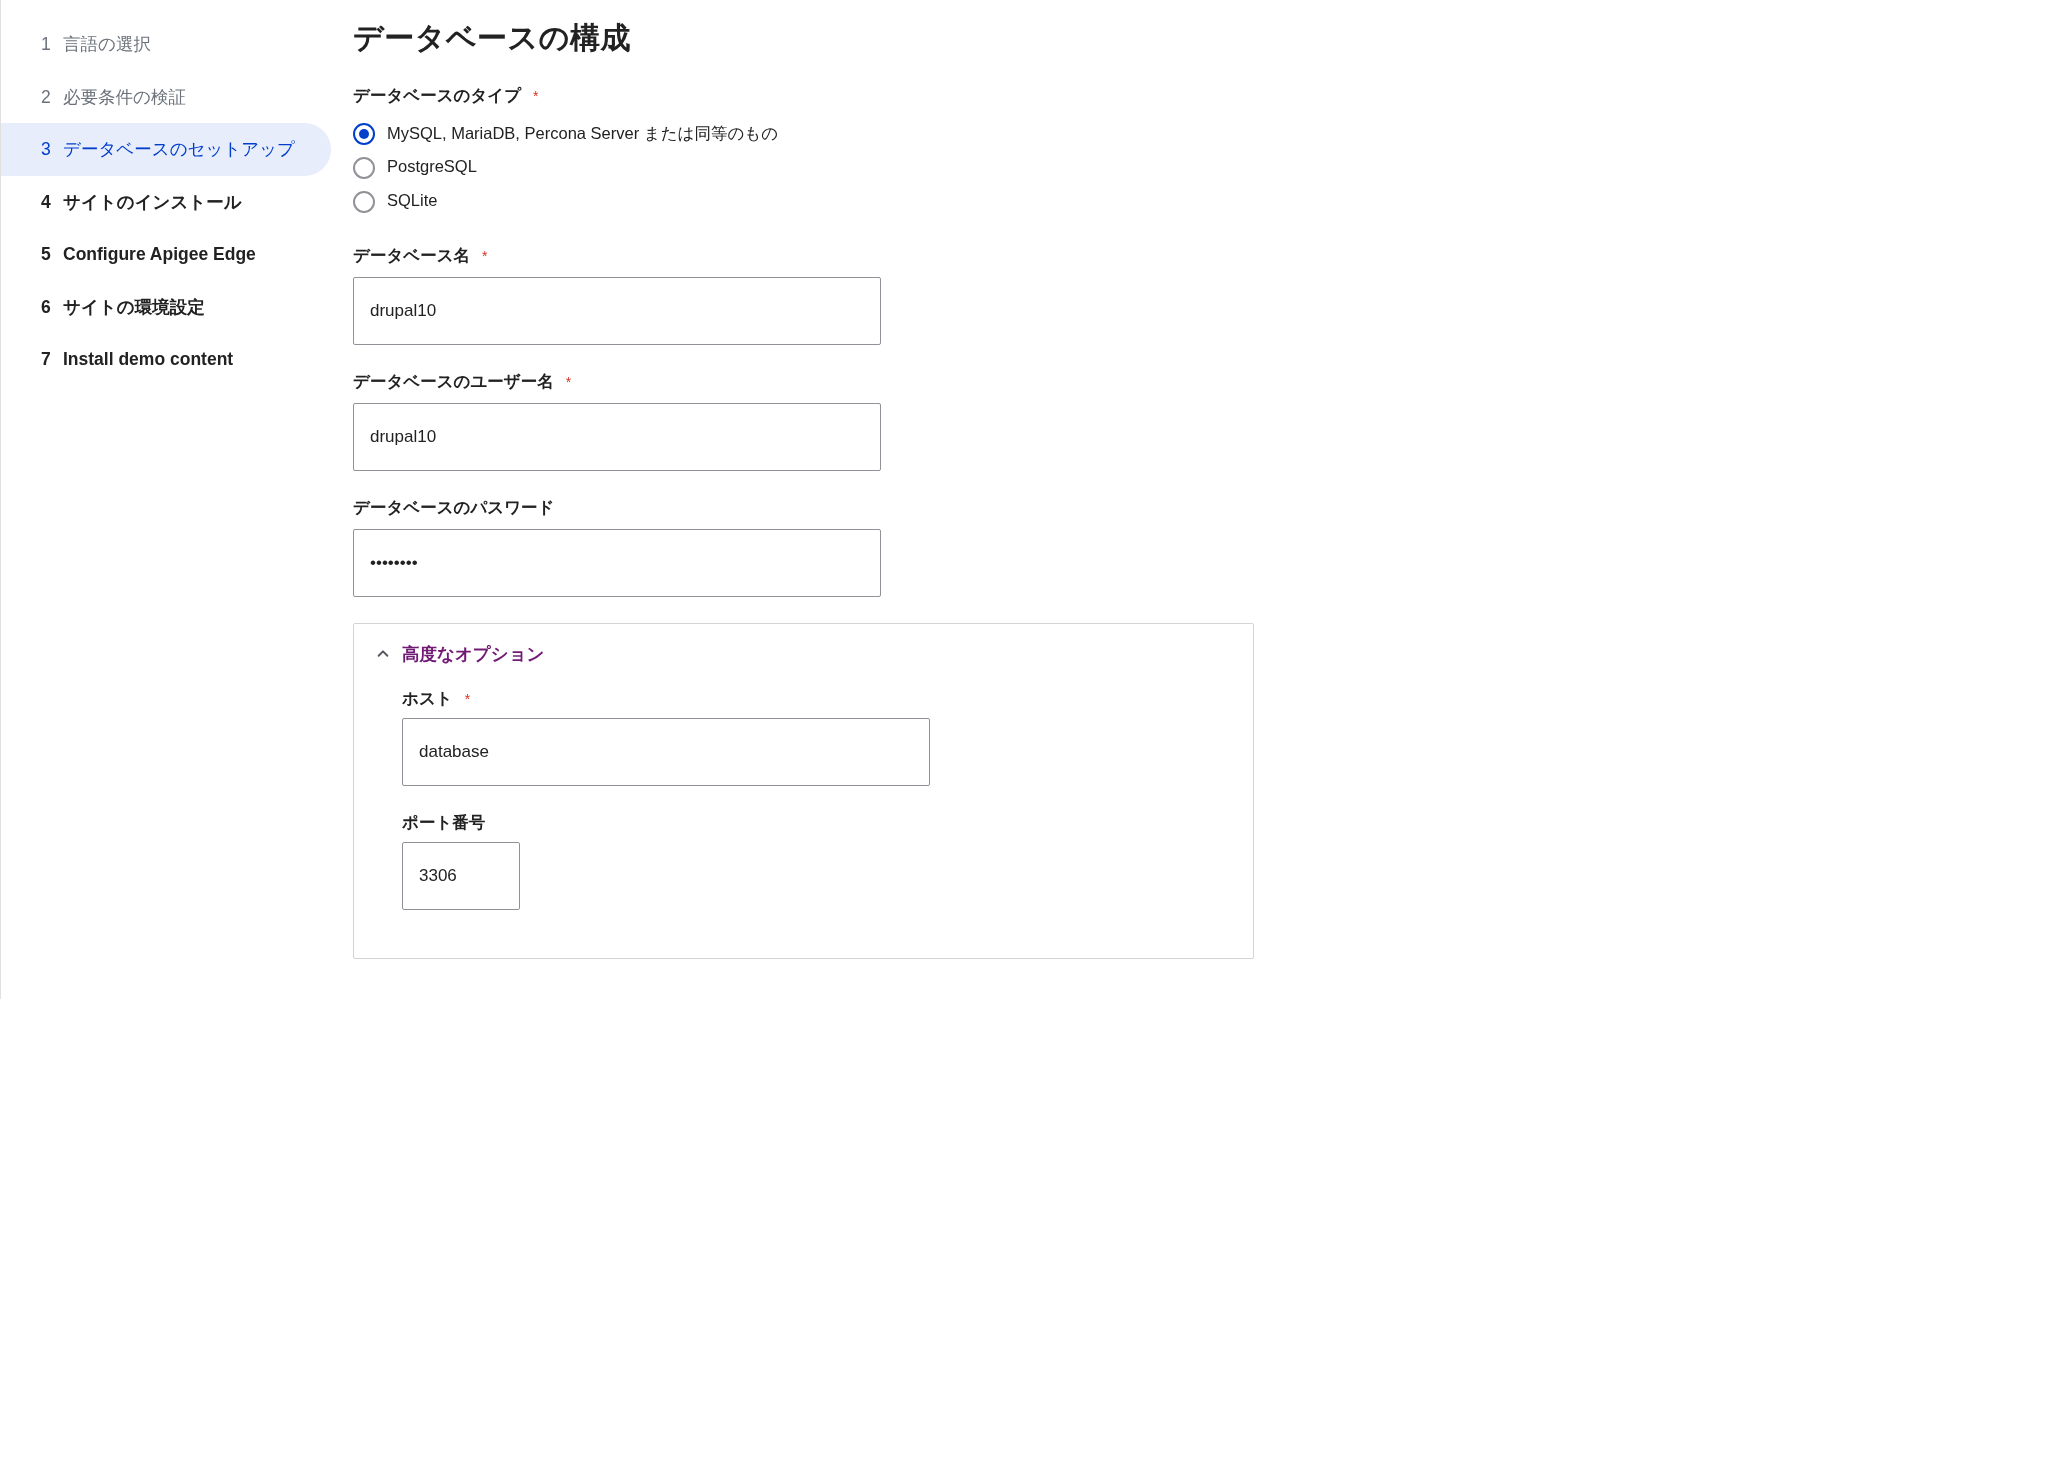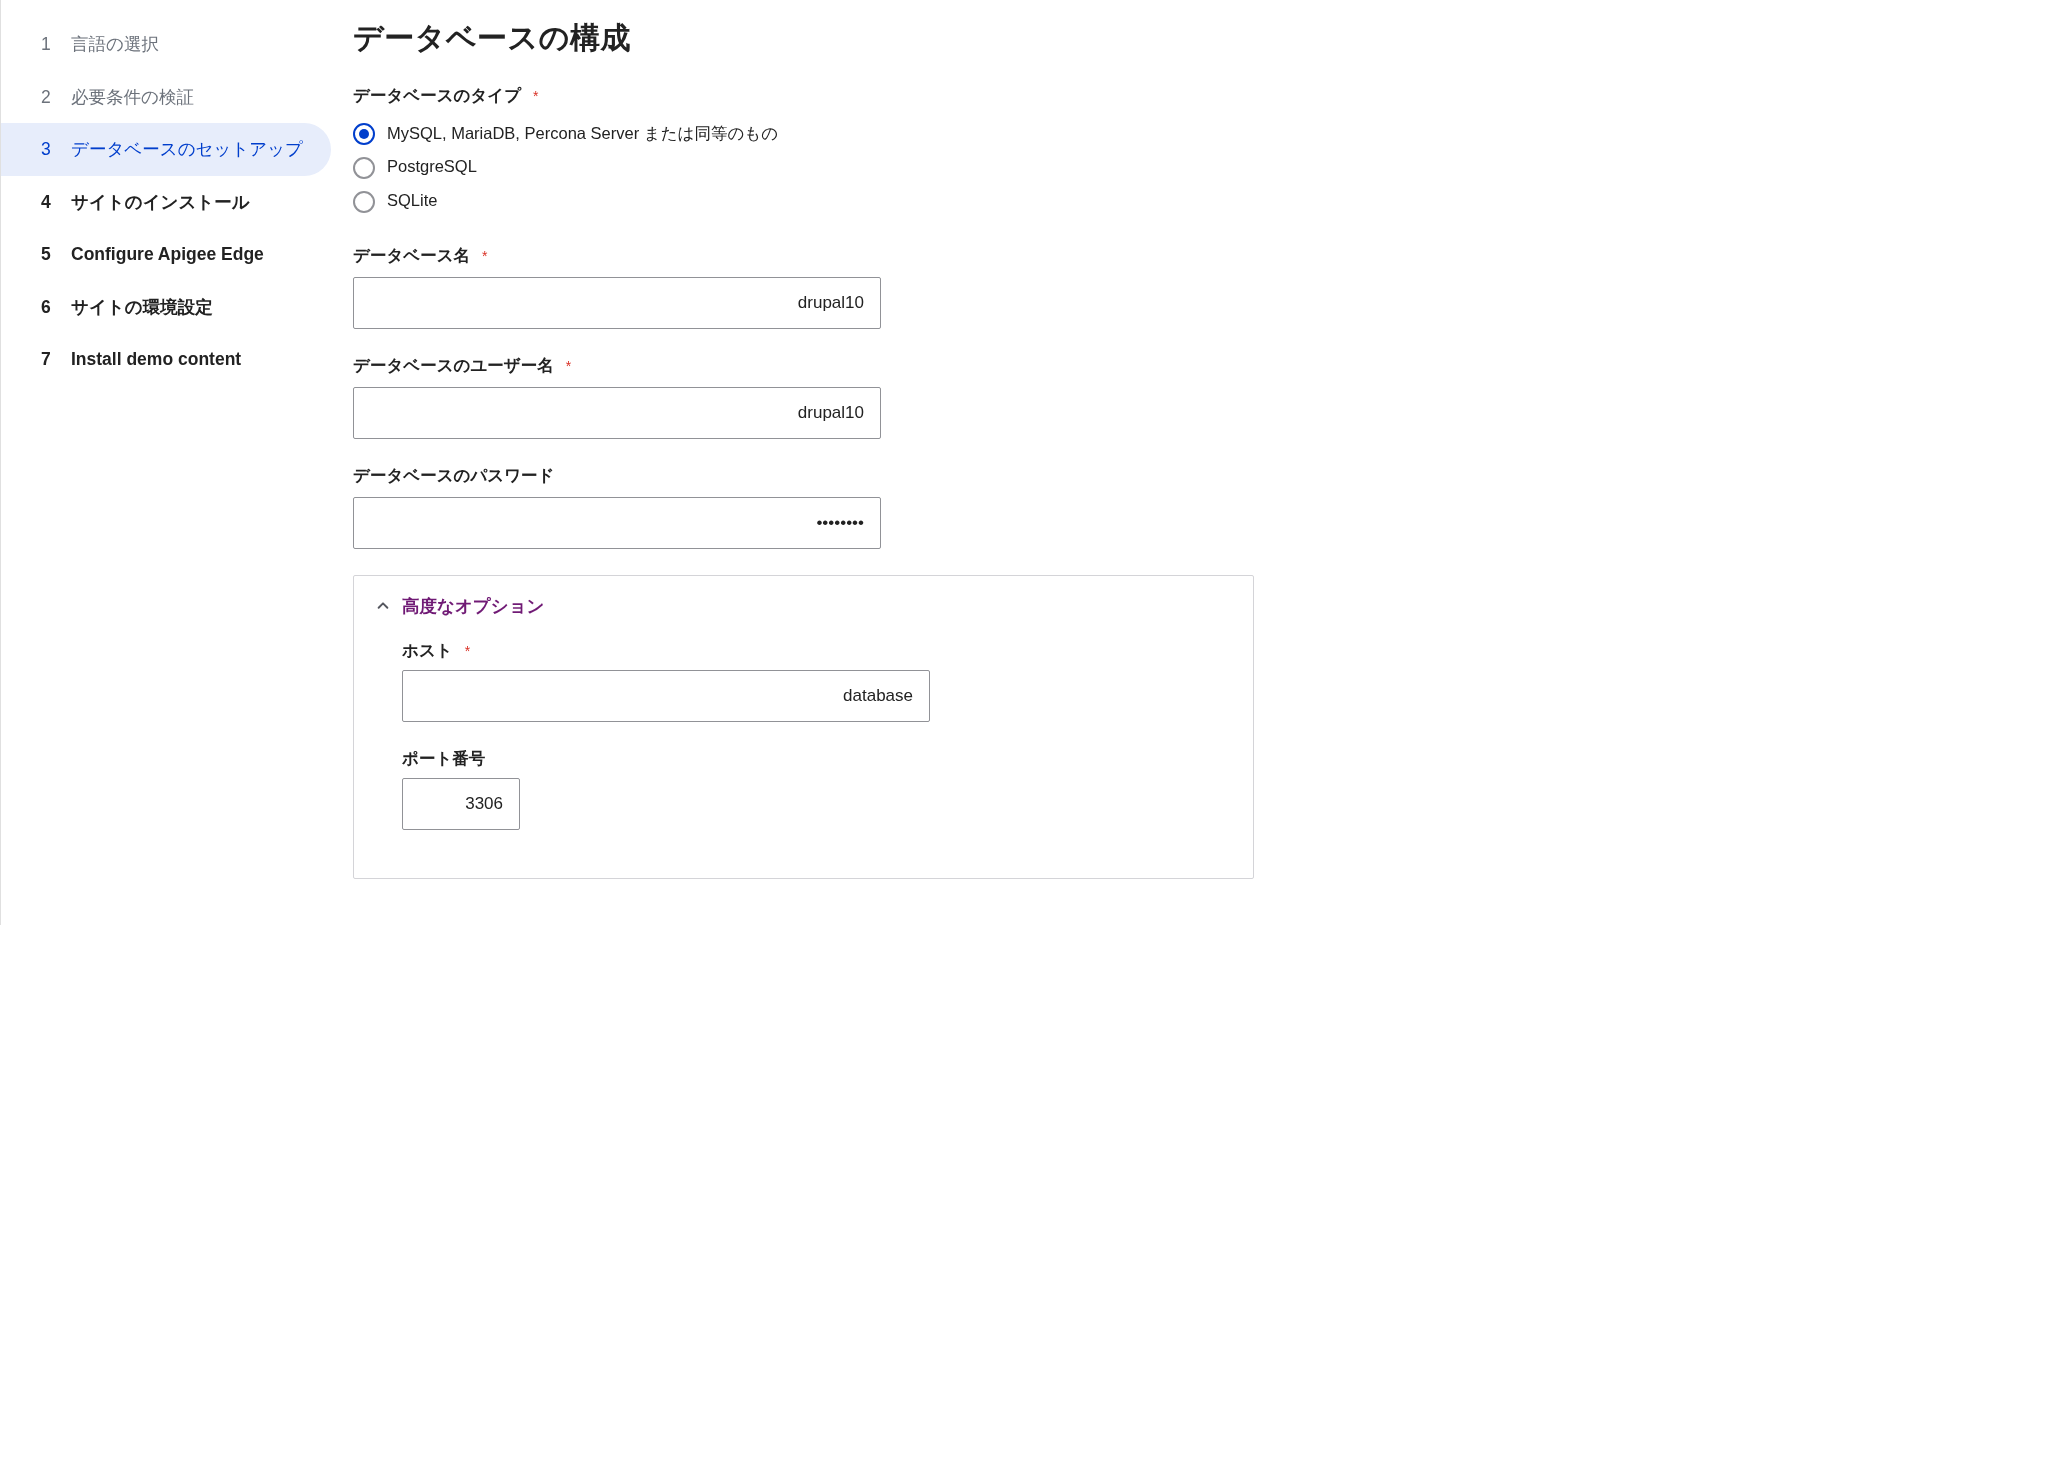--- a/index.html
+++ b/index.html
@@ -32,21 +32,20 @@
       font-size: 17.5px;
       line-height: 1.4;
     }
     .step-number {
       width: 22px;
       font-weight: 400;
       color: #6c727b;
     }
     .step-label {
       flex: 1;
-      margin-left: 8px;
     }
     .step.active {
       background: #e7edfb;
       border-radius: 0 999px 999px 0;
       color: #003ecc;
     }
     .step.active .step-number {
       color: #003ecc;
     }
     .step.done .step-number,
@@ -118,29 +117,28 @@
       display: none;
     }
     .radio-option.selected .radio-dot {
       display: block;
     }
     .form-field {
       margin-bottom: 26px;
     }
     .text-input {
       width: 528px;
-      height: 52px;
+      height: 68px;
       border: 1px solid #919297;
       border-radius: 2px;
       padding: 0 16px;
       font-size: 17px;
       font-family: inherit;
       color: #222;
       background: #fff;
-      text-align: right;
     }
     .details {
       border: 1px solid #d4d4d8;
       border-radius: 2px;
       padding: 18px 22px 22px 22px;
       margin-top: 12px;
     }
     .details-summary {
       display: flex;
       align-items: center;

